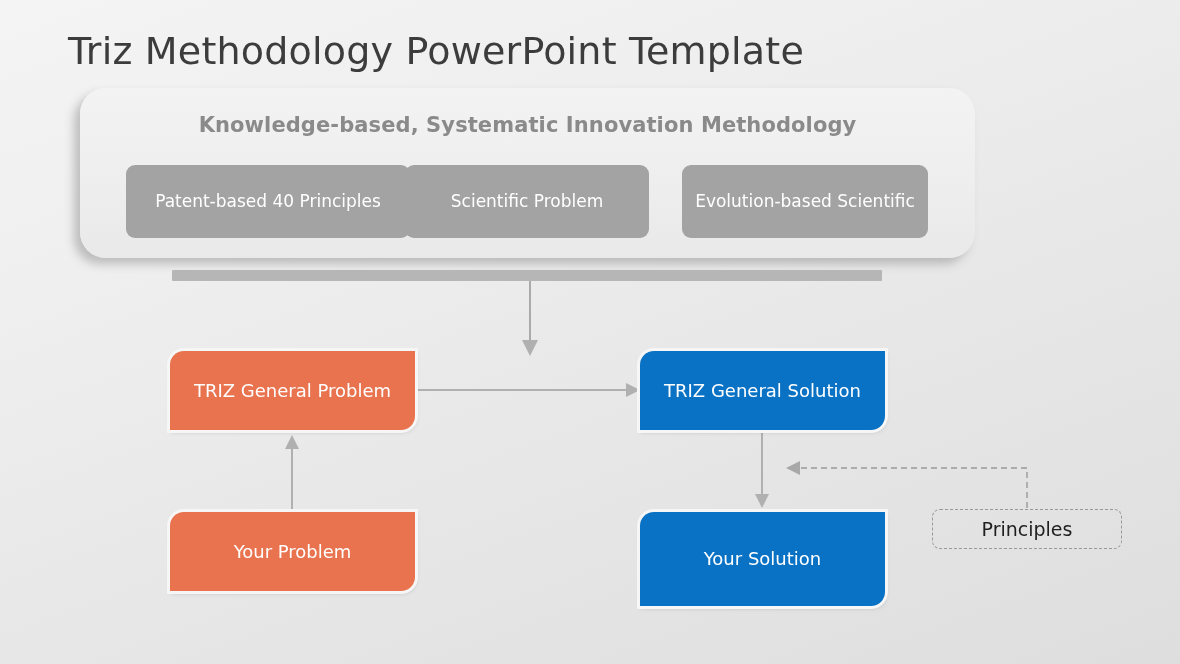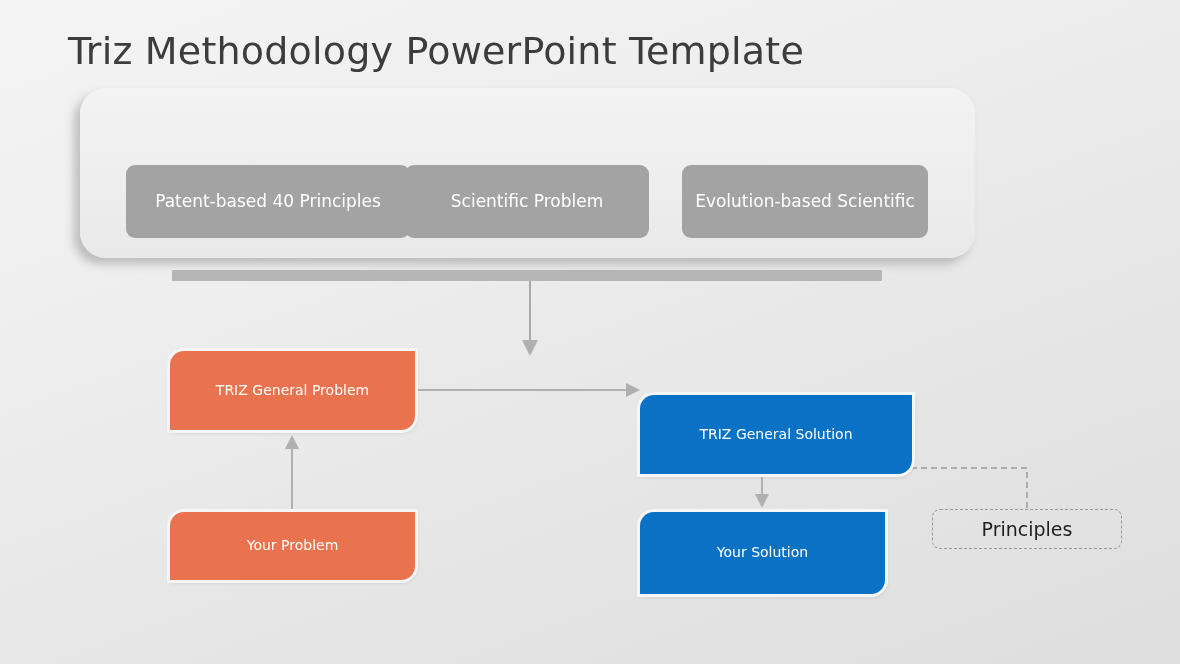--- a/index.html
+++ b/index.html
@@ -92,32 +92,32 @@
 
   
   .pbox {
     position: absolute;
     box-sizing: border-box;
     display: flex;
     align-items: center;
     justify-content: center;
     text-align: center;
     color: #ffffff;
-    font-size: 14px;
+    font-size: 18px;
     line-height: 1.42;
     border-radius: 14px 0 14px 0;
     box-shadow: 0 0 0 3px #f6f6f6, 1px 2px 4px rgba(130,130,130,0.45);
   }
   .pbox.orange { background: #e8734e; }
   .pbox.blue   { background: #0a72c4; }
 
   #box-triz-problem  { left: 170px; top: 351px; width: 245px; height: 79px; }
-  #box-triz-solution { left: 640px; top: 351px; width: 272px; height: 79px; margin-top: 44px; }
-  #box-your-problem  { left: 170px; top: 512px; width: 245px; height: 68px; }
-  #box-your-solution { left: 640px; top: 512px; width: 245px; height: 82px; }
+  #box-triz-solution { left: 640px; top: 351px; width: 245px; height: 79px; }
+  #box-your-problem  { left: 170px; top: 512px; width: 245px; height: 79px; }
+  #box-your-solution { left: 640px; top: 512px; width: 245px; height: 94px; }
 
   
   #box-application {
     position: absolute;
     left: 932px;
     top: 509px;
     width: 190px;
     height: 40px;
     box-sizing: border-box;
     border: 1.5px dashed #999999;
@@ -140,20 +140,21 @@
 </style>
 </head>
 <body>
 
 <div id="slide">
 
   <div id="page-title">Triz Methodology PowerPoint Template</div>
 
   <div id="top-panel">
 
+    <div id="panel-heading">Knowledge-based, Systematic Innovation Methodology</div>
 
     <div class="pill" id="pill-0">Patent-based 40 Principles</div>
 
     <div class="pill" id="pill-1">Scientific Problem</div>
 
     <div class="pill" id="pill-2">Evolution-based Scientific</div>
   </div>
 
   <div id="grey-bar"></div>
 

